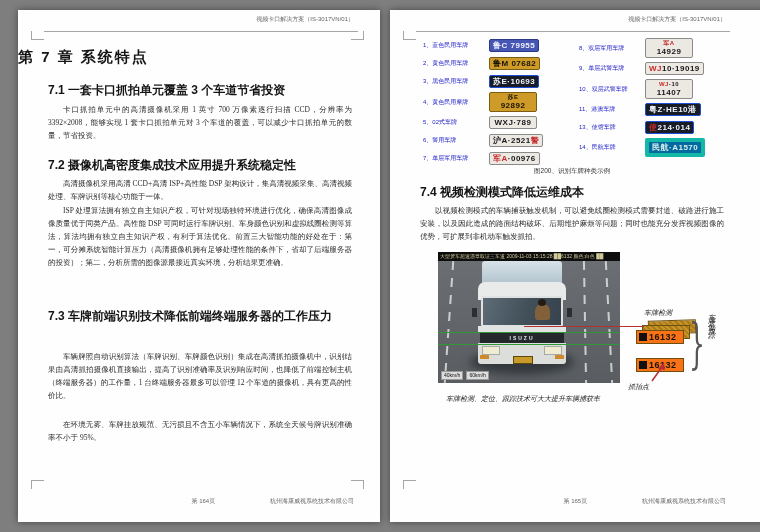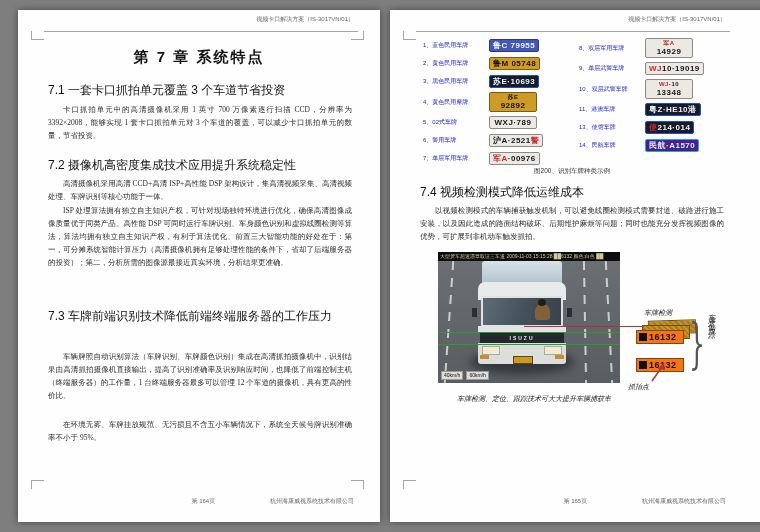--- a/index.html
+++ b/index.html
@@ -15,40 +15,40 @@
   .cmark{position:absolute;width:12px;height:8px}
   .cmark.tl{top:21px;left:13px;border-left:1px solid #a5a5a5;border-bottom:1px solid #a5a5a5}
   .cmark.tr{top:21px;right:16px;border-right:1px solid #a5a5a5;border-bottom:1px solid #a5a5a5}
   .cmark.bl{top:470px;left:13px;border-left:1px solid #a5a5a5;border-top:1px solid #a5a5a5}
   .cmark.br{top:470px;right:16px;border-right:1px solid #a5a5a5;border-top:1px solid #a5a5a5}
   .pfoot{position:absolute;top:487px;left:30px;width:306px;height:10px;font-size:6px;color:#666}
   .pfoot .pageno{position:absolute;left:50%;transform:translateX(-40%)}
   .pfoot .company{position:absolute;right:0}
 
   
-  .chapter{position:absolute;top:38px;left:0;width:100%;text-align:center;font-size:15px;
+  .chapter{position:absolute;top:38px;left:0;width:100%;text-align:left;font-size:15px;
            font-weight:bold;color:#141414;letter-spacing:2px}
-  .h2{position:absolute;left:30px;width:292px;font-size:12px;font-weight:normal;color:#141414;line-height:17px}
+  .h2{position:absolute;left:30px;width:292px;font-size:12px;font-weight:bold;color:#141414;line-height:17px}
   .para{position:absolute;left:30px;width:304px;font-family:"Liberation Serif",serif;font-size:7.5px;
         line-height:13px;color:#2b2b2b;text-align:justify;text-indent:2em}
 
   
   .figure{position:absolute;top:28px;left:33px;width:302px;display:flex;gap:10px}
   .fcol{display:flex;flex-direction:column;gap:3px;flex:1}
   .fig-row{display:flex;align-items:center;gap:4px;min-height:15px}
   .fig-label{width:62px;font-size:6px;color:#2323c8;flex-shrink:0}
   .plate{display:inline-flex;flex-direction:column;align-items:center;justify-content:center;
          border-radius:2px;padding:1px 3px;font-weight:bold;font-size:8px;line-height:9px;
          letter-spacing:.5px;min-width:48px;box-sizing:border-box;text-align:center;white-space:nowrap}
   .plate .plate-line:first-child:not(:only-child){font-size:6px;line-height:7px}
   .plate.blue{background:#4656b4;color:#eef0fa;border:1px solid #2c3a86}
   .plate.yellow{background:#cf9b28;color:#17130a;border:1px solid #7a5c10}
   .plate.black{background:#171c26;color:#eef2f8;border:1px solid #1d4ed8}
   .plate.white{background:#ece9e2;color:#17171c;border:1px solid #8a8a8a}
-  .plate.teal{background:#4c1d95;color:#d8efe8;border:1px solid #14b8a6}
+  .plate.teal{background:#0369a1;color:#d8efe8;border:4px solid #14b8a6}
   .plate .red,.splate .red{color:#c62c2c}
   .figcap{position:absolute;top:157px;left:30px;width:304px;text-align:center;font-size:6.5px;color:#333}
 
   
   .pwrap{position:absolute;top:242px;left:48px;width:305px;height:165px}
   .photo{position:absolute;left:0;top:0;width:182px;height:131px;overflow:hidden;
          background:linear-gradient(#6c7074,#595d61)}
   .osd{position:absolute;top:0;left:0;right:0;height:9px;background:#0d0d0d;color:#cfc89a;
        font-size:5px;line-height:9px;white-space:nowrap;overflow:hidden;padding:0 2px;z-index:4}
   .lane{position:absolute;top:9px;bottom:0;width:2px;
@@ -95,21 +95,21 @@
   .splate .sq{width:8px;height:8px;background:#111;flex-shrink:0}
   .splate .num{font-weight:bold;font-size:9px;color:#1a1208;letter-spacing:.5px}
   .single{position:absolute;left:198px;top:106px}
   .brace{position:absolute;left:251px;top:64px;font-size:50px;line-height:50px;color:#555;
          font-family:"DejaVu Serif",serif;transform:scale(.5,1.1);transform-origin:left top}
   .anno-track{position:absolute;left:268px;top:56px;writing-mode:vertical-rl;font-size:7px;
               font-style:italic;letter-spacing:3px;color:#222;font-family:"DejaVu Serif",serif}
   .anno-capture{position:absolute;left:190px;top:130px;font-size:7px;font-style:italic;color:#222;
                 font-family:"DejaVu Serif",serif}
   .arrow{position:absolute;left:212px;top:110px}
-  .pcaption{position:absolute;left:0;top:142px;width:192px;text-align:center;font-size:7px;
+  .pcaption{position:absolute;left:8px;top:142px;width:192px;text-align:left;font-size:7px;
             font-style:italic;color:#222;font-family:"DejaVu Serif",serif}
 </style>
 </head>
 <body>
 
 <div class="canvas">
 
   <div class="page left">
     <div class="phead">视频卡口解决方案（IS-3017VN/01）</div>
     <div class="hrule"></div>
@@ -144,21 +144,21 @@
       <div class="fcol">
           <div class="fig-row">
             <span class="fig-label">1、蓝色民用车牌</span>
             <span class="plate blue">
               <span class="plate-line"><span>鲁C 79955</span></span>
             </span>
           </div>
           <div class="fig-row">
             <span class="fig-label">2、黄色民用车牌</span>
             <span class="plate yellow">
-              <span class="plate-line"><span>鲁M 05748</span></span>
+              <span class="plate-line"><span>鲁M 07682</span></span>
             </span>
           </div>
           <div class="fig-row">
             <span class="fig-label">3、黑色民用车牌</span>
             <span class="plate black">
               <span class="plate-line"><span>苏E·10693</span></span>
             </span>
           </div>
           <div class="fig-row">
             <span class="fig-label">4、黄色民用摩牌</span>
@@ -197,21 +197,21 @@
           <div class="fig-row">
             <span class="fig-label">9、单层武警车牌</span>
             <span class="plate white">
               <span class="plate-line"><span class="red">WJ</span><span>10·19019</span></span>
             </span>
           </div>
           <div class="fig-row">
             <span class="fig-label">10、双层武警车牌</span>
             <span class="plate white">
               <span class="plate-line"><span class="red">WJ</span><span>·10</span></span>
-              <span class="plate-line"><span>13348</span></span>
+              <span class="plate-line"><span>11407</span></span>
             </span>
           </div>
           <div class="fig-row">
             <span class="fig-label">11、港澳车牌</span>
             <span class="plate black">
               <span class="plate-line"><span>粤Z·HE10港</span></span>
             </span>
           </div>
           <div class="fig-row">
             <span class="fig-label">13、使馆车牌</span>

